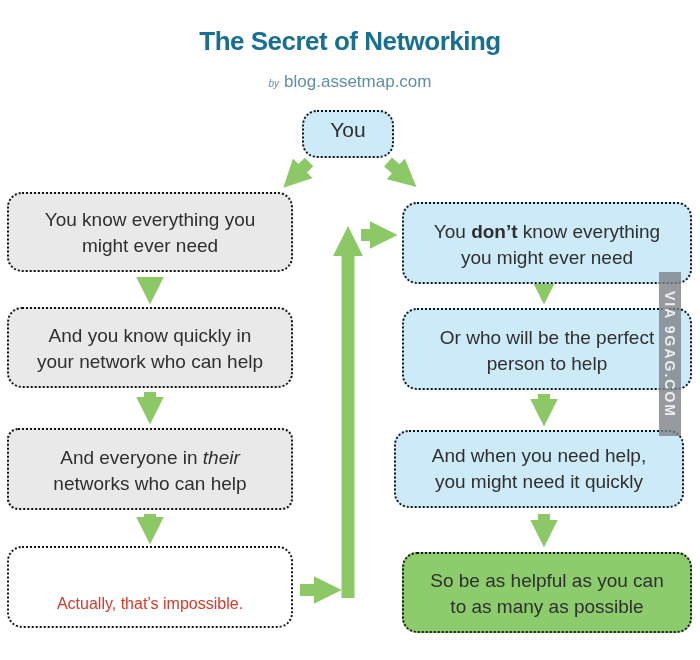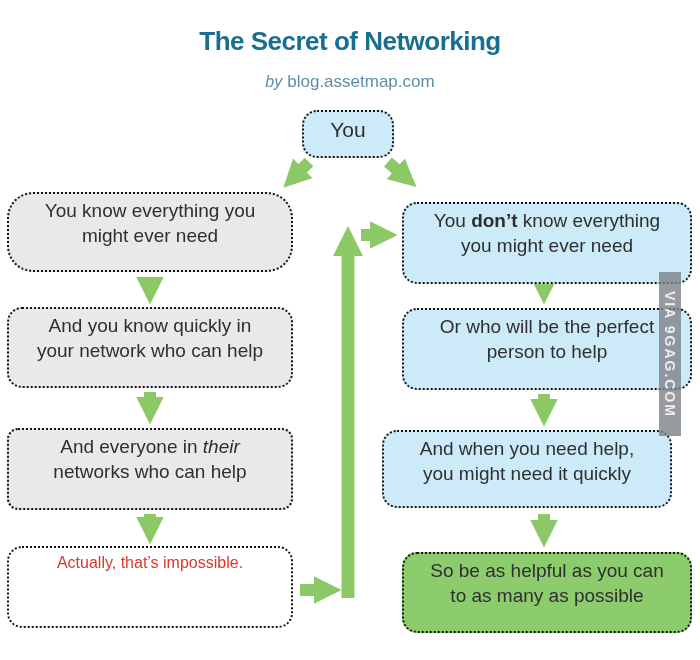--- a/index.html
+++ b/index.html
@@ -9,42 +9,42 @@
   }
   .title{
     position:absolute;top:26px;left:0;width:700px;margin:0;
     text-align:center;font-size:26px;font-weight:bold;
     color:#186F91;letter-spacing:-0.5px;
   }
   .byline{
     position:absolute;top:72px;left:0;width:700px;
     text-align:center;color:#5E8FA6;font-size:17px;
   }
-  .byline .by{font-style:italic;font-size:16px;margin-right:5px;}
+  .byline .by{font-style:italic;font-size:10px;margin-right:5px;}
   .arrows{position:absolute;left:0;top:0;z-index:1;}
   .node{
     position:absolute;box-sizing:border-box;z-index:2;
     border:2px dotted #151515;border-radius:15px;
-    display:flex;align-items:flex-start;justify-content:center;
+    display:flex;align-items:flex-end;justify-content:center;
     text-align:center;font-size:19px;line-height:1.34;color:#2F2F2F;
-    white-space:pre-line;padding:4px 10px;
+    white-space:pre-line;padding:12px 10px;
   }
   .blue{background:#CDEAF8;}
   .gray{background:#E9E9E9;}
   .green{background:#8DCC6C;}
   .white{background:#FFFFFF;}
   .node-you{left:302px;top:110px;width:92px;height:48px;font-size:21px;}
-  .node-l1{left:7px;top:192px;width:286px;height:80px;border-radius:26px;}
+  .node-l1{left:7px;top:192px;width:286px;height:80px;}
   .node-l2{left:7px;top:307px;width:286px;height:81px;}
   .node-l3{left:7px;top:428px;width:286px;height:82px;border-radius:11px;}
   .node-l4{left:7px;top:546px;width:286px;height:82px;font-size:16px;}
   .node-l4 .warn{color:#D8392B;}
   .node-r1{left:402px;top:190px;width:290px;height:82px;margin-top:12px;}
   .node-r2{left:402px;top:308px;width:290px;height:82px;}
-  .node-r3{left:382px;top:430px;width:290px;height:78px;}
+  .node-r3{left:394px;top:430px;width:290px;height:78px;}
   .node-r4{left:402px;top:552px;width:290px;height:81px;}
   .seg-bold{font-weight:bold;}
   .seg-italic{font-style:italic;}
   .watermark{
     position:absolute;left:659px;top:272px;width:22px;height:164px;z-index:5;
     background:rgba(125,130,136,0.8);color:#EDEDED;
     writing-mode:vertical-rl;
     display:flex;align-items:center;justify-content:center;
     font-size:14px;font-weight:bold;letter-spacing:2px;
   }

